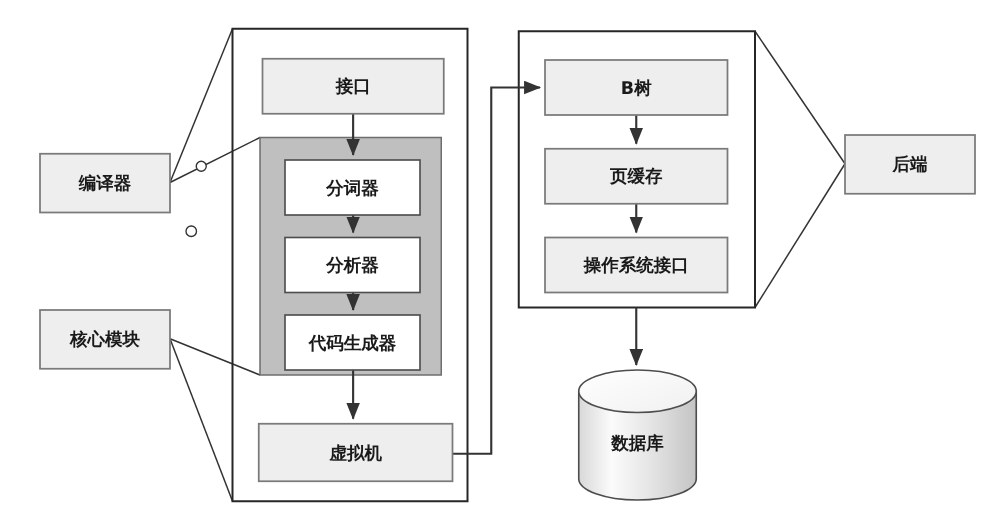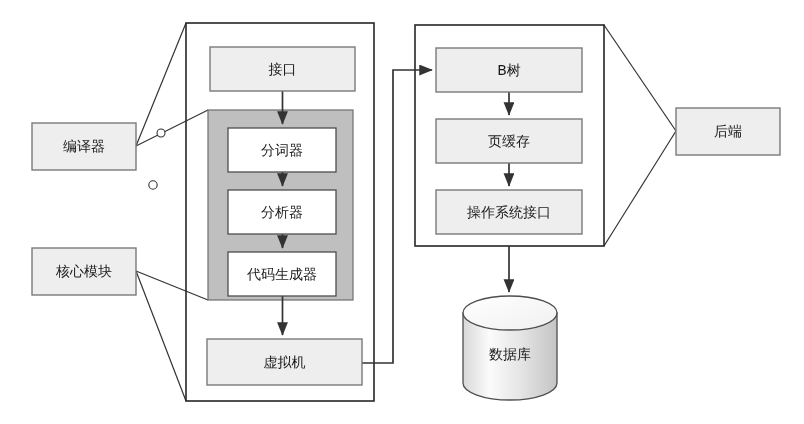--- a/index.html
+++ b/index.html
@@ -7,20 +7,21 @@
     padding: 0;
     background: #ffffff;
   }
   #diagram-root {
     position: relative;
     width: 804px;
     height: 424px;
     background: #ffffff;
     font-family: "DejaVu Sans", "Liberation Sans", sans-serif;
     overflow: hidden;
+    font-weight: bold;
   }
   svg.canvas {
     position: absolute;
     top: 0;
     left: 0;
     width: 804px;
     height: 424px;
   }
   text.node-label {
     font-family: "DejaVu Sans", "Liberation Sans", sans-serif;

